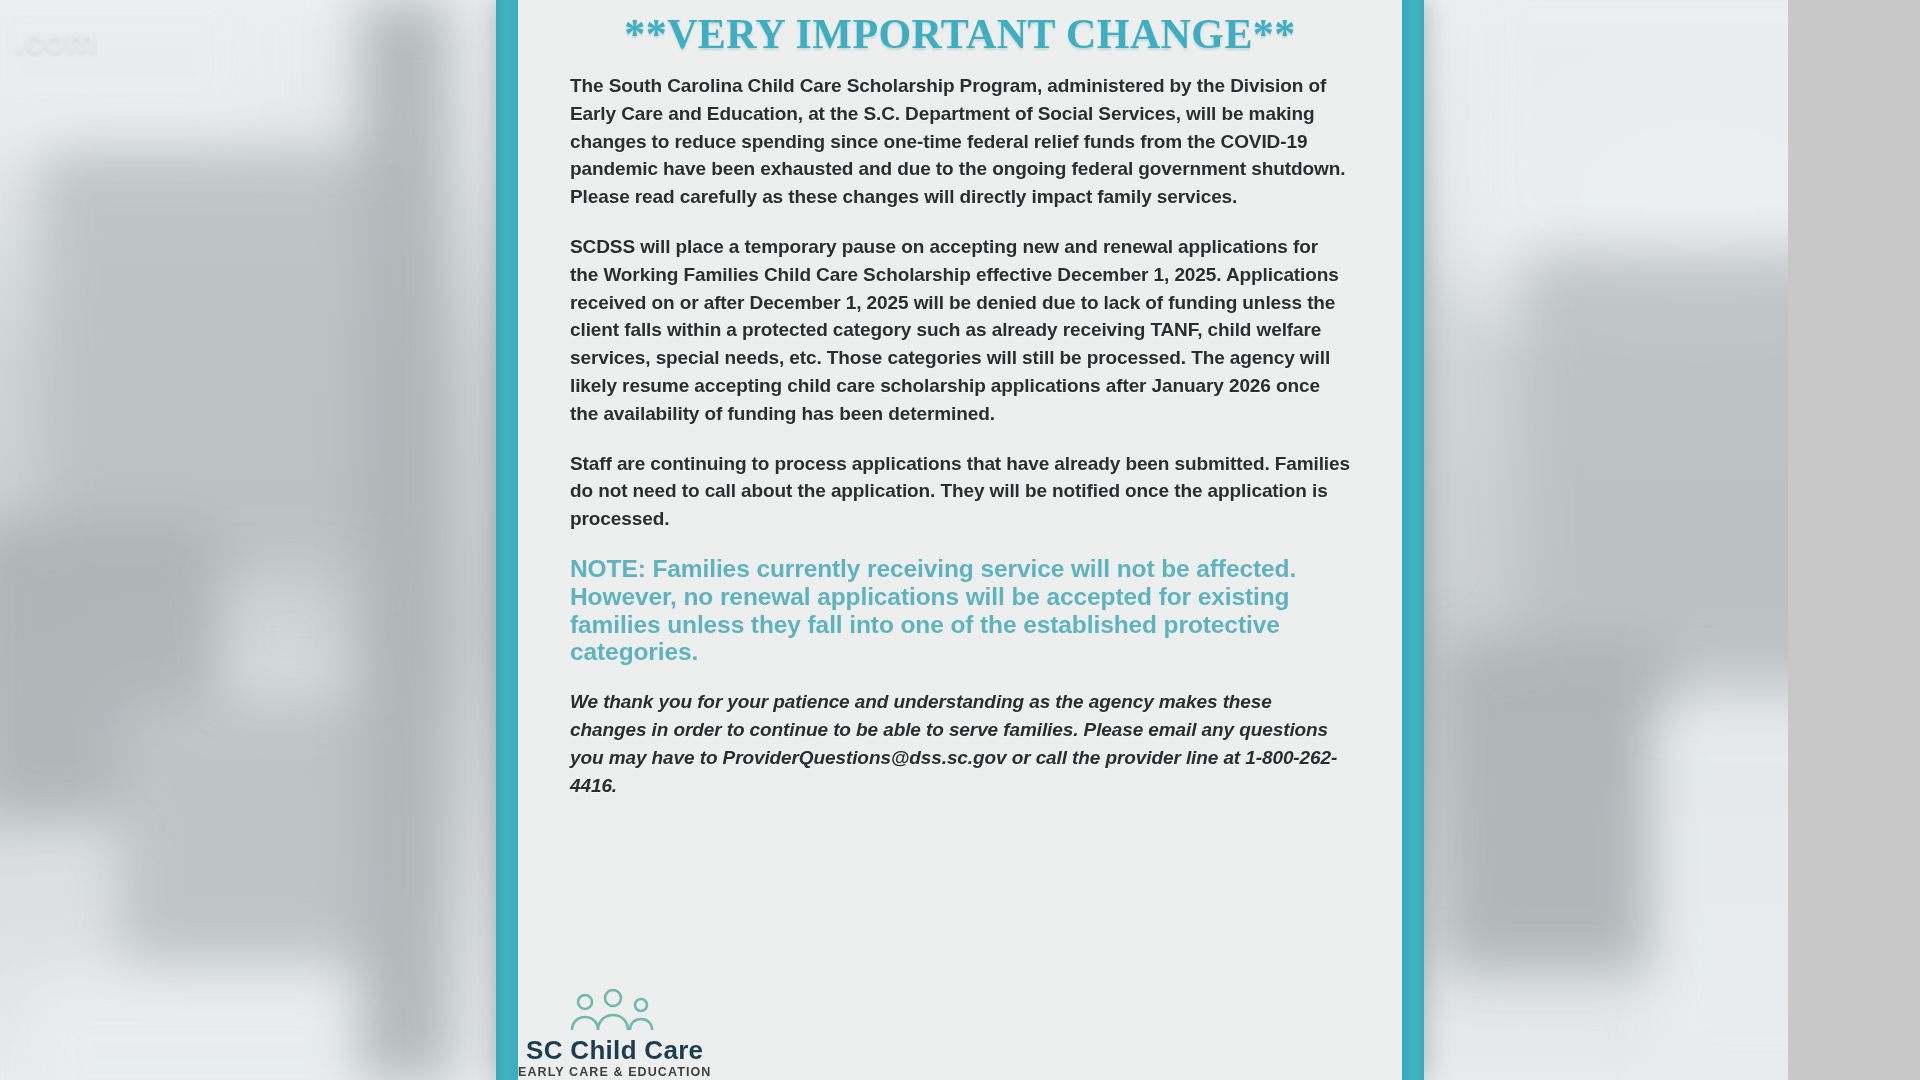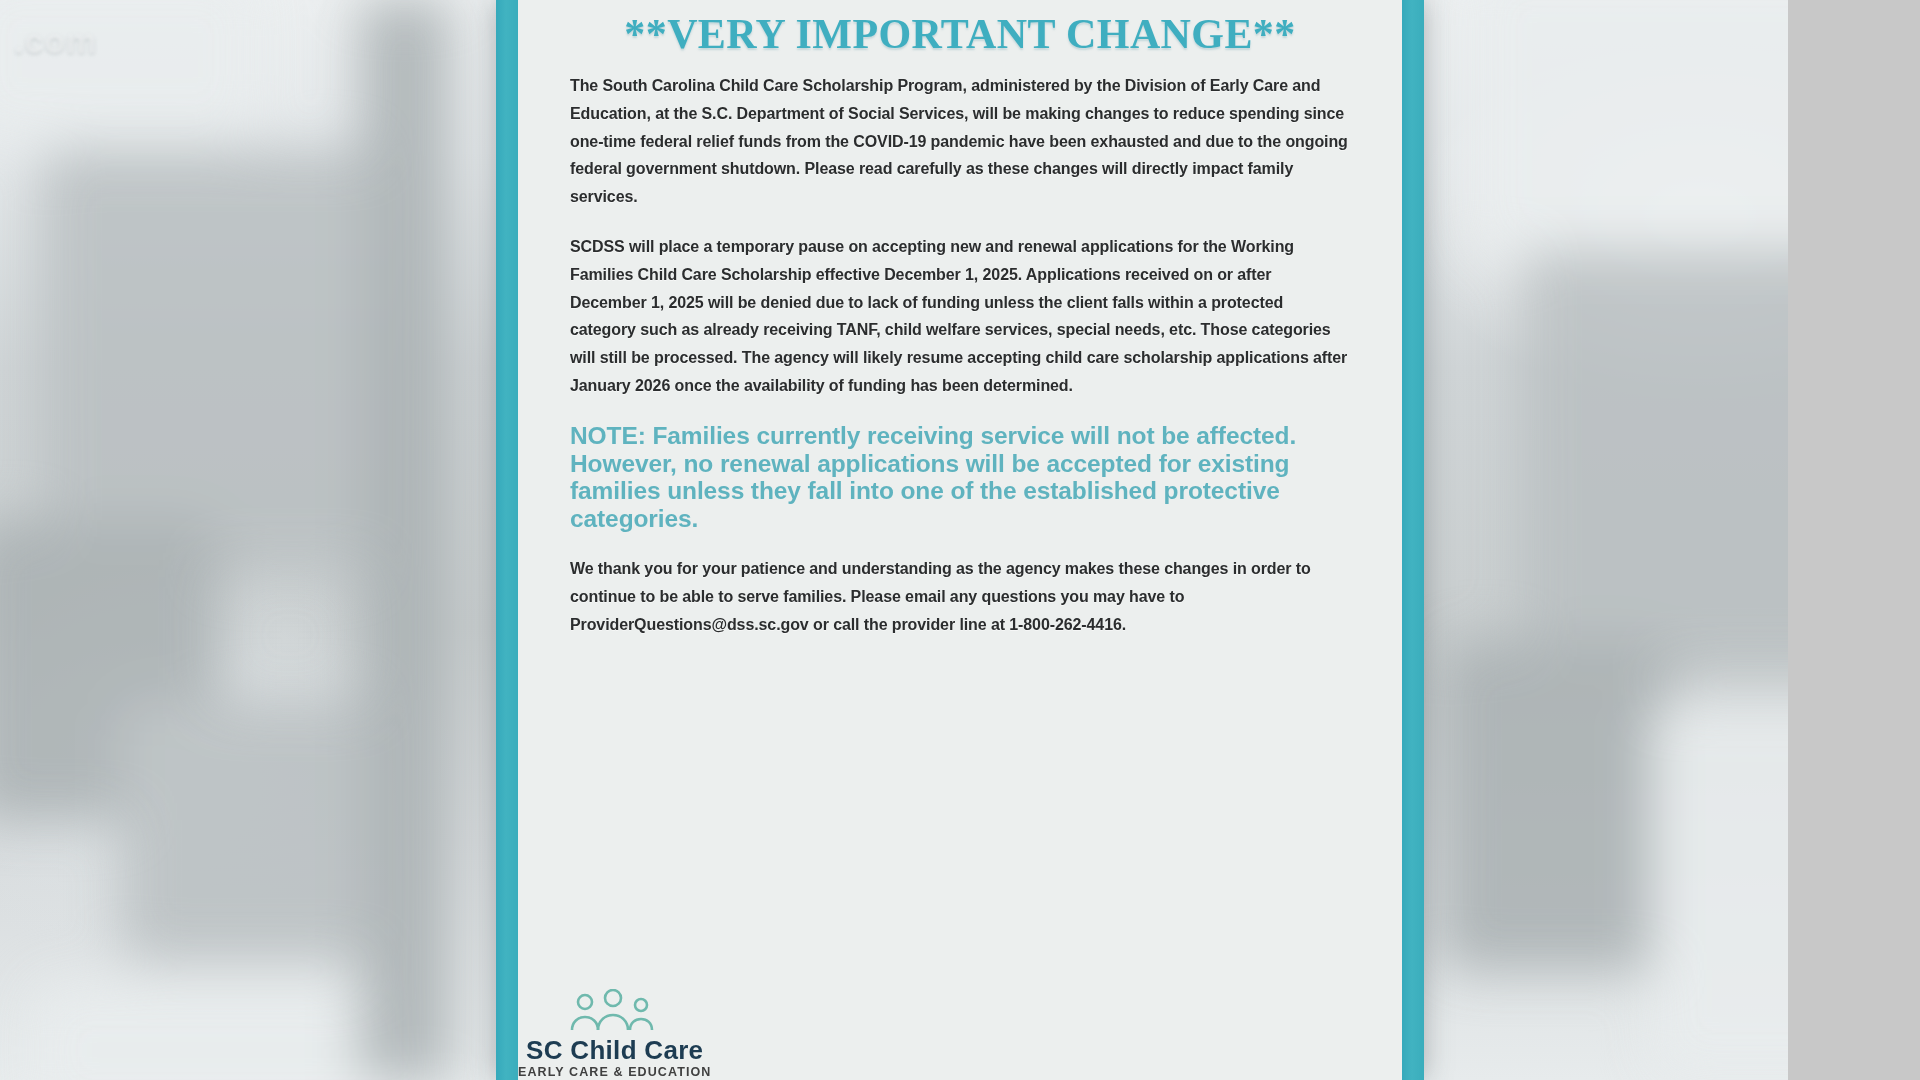--- a/index.html
+++ b/index.html
@@ -97,28 +97,28 @@
     text-shadow: 0 2px 2px rgba(120,170,180,.35);
     white-space: nowrap;
   }
 
   .body-col {
     padding: 14px 52px 0 52px;
   }
 
   p.para {
     margin: 0 0 22px 0;
-    font-size: 16px;
+    font-size: 19px;
     line-height: 27.8px;
     font-weight: 700;
     color: #2b2d2e;
     letter-spacing: -0.1px;
     text-shadow: 0 1px 0 rgba(255,255,255,.5);
   }
-  p.para.tight { margin-bottom: 12px; }
+  p.para.tight { margin-bottom: 12px; font-style: italic; }
 
   .sub-head {
     margin: 0 0 1px 0;
     font-size: 24.5px;
     line-height: 28px;
     font-weight: 700;
     color: #4eb4c3;
     letter-spacing: -0.1px;
   }
 
@@ -218,20 +218,21 @@
 
       <h1 class="doc-title">**VERY IMPORTANT CHANGE**</h1>
 
       <div class="body-col">
 
         <p class="para">The South Carolina Child Care Scholarship Program, administered by the Division of Early Care and Education, at the S.C. Department of Social Services, will be making changes to reduce spending since one-time federal relief funds from the COVID-19 pandemic have been exhausted and due to the ongoing federal government shutdown. Please read carefully as these changes will directly impact family services.</p>
 
 
         <p class="para">SCDSS will place a temporary pause on accepting new and renewal applications for the Working Families Child Care Scholarship effective December 1, 2025. Applications received on or after December 1, 2025 will be denied due to lack of funding unless the client falls within a protected category such as already receiving TANF, child welfare services, special needs, etc. Those categories will still be processed. The agency will likely resume accepting child care scholarship applications after January 2026 once the availability of funding has been determined.</p>
 
+        <p class="para">Staff are continuing to process applications that have already been submitted. Families do not need to call about the application. They will be notified once the application is processed.</p>
 
         <p class="note">NOTE:  Families currently receiving service will not be affected. However, no renewal applications will be accepted for existing families unless they fall into one of the established protective categories.</p>
 
         <p class="para tight">We thank you for your patience and understanding as the agency makes these changes in order to continue to be able to serve families. Please email any questions you may have to ProviderQuestions@dss.sc.gov or call the provider line at 1-800-262-4416.</p>
 
       </div>
 
       <div class="logos">
 
         <div class="logo">

